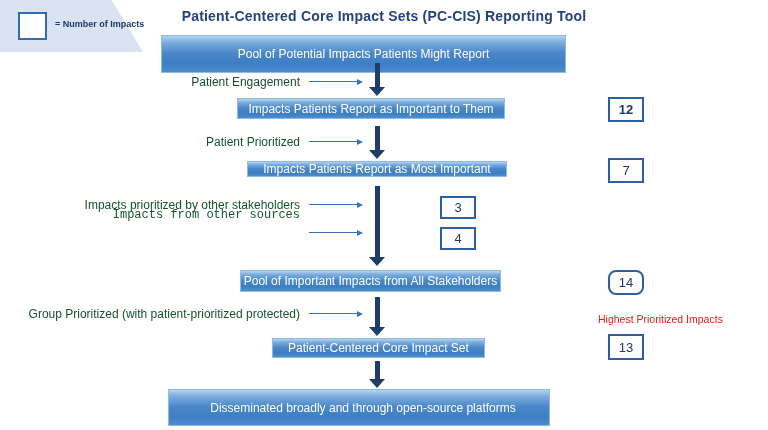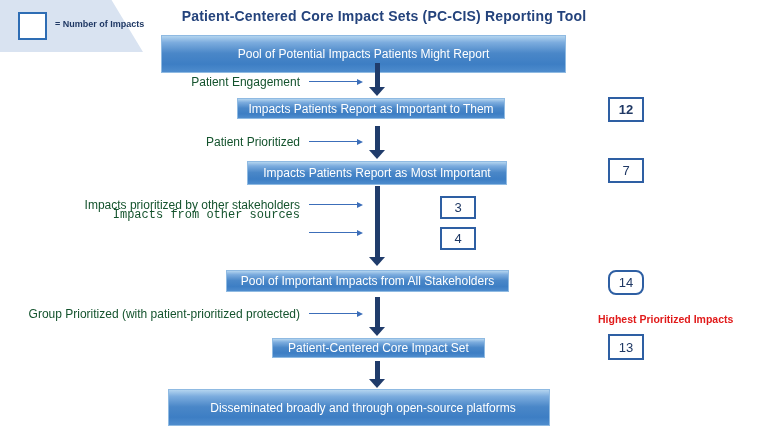--- a/index.html
+++ b/index.html
@@ -61,39 +61,39 @@
 
   
   .v-arrow{left:369px;width:16px;display:flex;flex-direction:column;align-items:center;}
   .v-arrow .shaft{width:5px;background:#203c6b;}
   .v-arrow .head{
     width:0;height:0;border-left:8px solid transparent;
     border-right:8px solid transparent;border-top:9px solid #203c6b;
   }
 
   .red-note{
-    left:567px;top:313px;color:#e11a1a;font-size:10.5px;font-weight:700;white-space:nowrap;padding-left:31px;
+    left:567px;top:313px;color:#e11a1a;font-size:10.5px;font-weight:400;white-space:nowrap;padding-left:31px;
   }
 </style>
 </head>
 <body>
 
 <div class="abs legend-banner"></div>
 <div class="abs legend-square"></div>
 <div class="abs legend-label">= Number of Impacts</div>
 
 <div class="abs title">Patient-Centered Core Impact Sets (PC-CIS) Reporting Tool</div>
 
 <div class="abs flow-box" style="left:161px;top:35px;width:405px;height:38px;">Pool of Potential Impacts Patients Might Report</div>
 
 <div class="abs flow-box" style="left:213px;top:98px;width:268px;height:21px;margin-left:24px;">Impacts Patients Report as Important to Them</div>
 
-<div class="abs flow-box" style="left:247px;top:161px;width:260px;height:24px;">Impacts Patients Report as Most Important</div>
+<div class="abs flow-box" style="left:247px;top:161px;width:260px;height:16px;">Impacts Patients Report as Most Important</div>
 
-<div class="abs flow-box" style="left:226px;top:270px;width:283px;height:22px;">Pool of Important Impacts from All Stakeholders</div>
+<div class="abs flow-box" style="left:240px;top:270px;width:261px;height:22px;">Pool of Important Impacts from All Stakeholders</div>
 
 <div class="abs flow-box" style="left:272px;top:338px;width:213px;height:20px;">Patient-Centered Core Impact Set</div>
 
 <div class="abs flow-box multiline" style="left:168px;top:389px;width:382px;height:37px;padding-left:8px;">
   <span>Disseminated broadly and through open-source platforms</span>
 </div>
 
 <div class="abs v-arrow" style="top:63px;">
   <div class="shaft" style="height:24px;"></div>
     <div class="head"></div>

